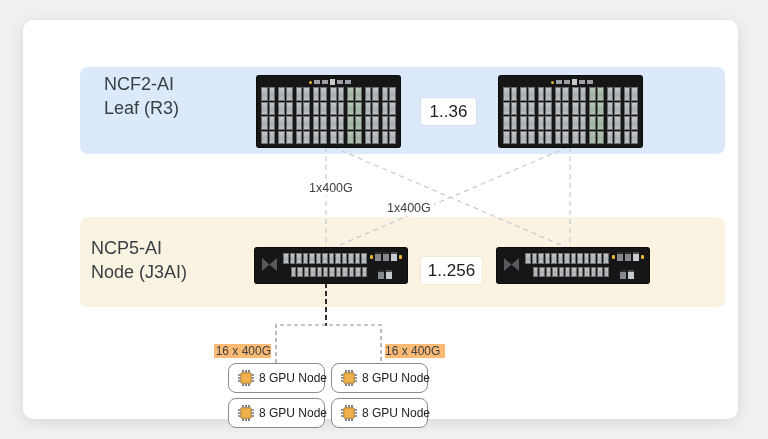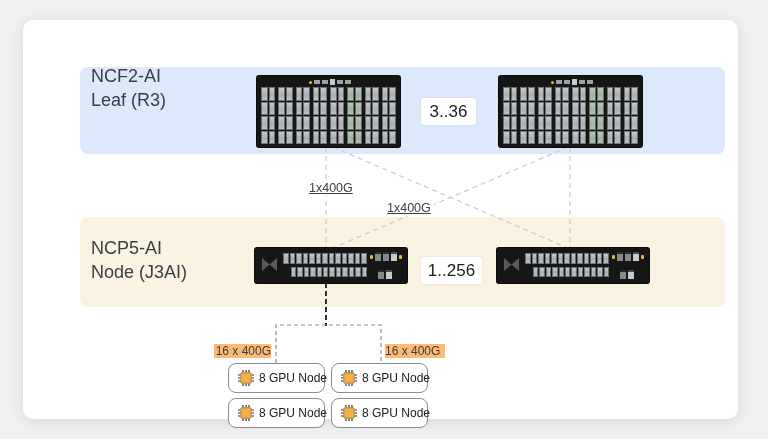--- a/index.html
+++ b/index.html
@@ -3,32 +3,32 @@
 <meta charset="utf-8">
 <style>
   html,body{margin:0;padding:0;background:#f0f0f1;font-family:"Liberation Sans",sans-serif;}
   .stage{position:relative;width:768px;height:439px;background:#f0f0f1;overflow:hidden;}
   .card{position:absolute;left:23px;top:20px;width:715px;height:399px;background:#ffffff;
         border-radius:10px;box-shadow:0 3px 14px rgba(0,0,0,0.10);}
   .band{position:absolute;left:57px;width:645px;border-radius:8px;}
   .band-spine{top:47px;height:87px;background:#dce9fb;}
   .band-leaf{top:197px;height:90px;background:#faf3e2;}
   .band-label{position:absolute;left:68px;font-size:18px;line-height:24px;color:#3b4046;}
-  .band-label.spine{top:44px;}
+  .band-label.spine{top:52px;margin-left:13px;}
   .band-label.leaf{top:216px;}
   .wires{position:absolute;left:0;top:0;width:768px;height:439px;pointer-events:none;}
 
   
   .countbox{position:absolute;background:#ffffff;border-radius:3px;display:flex;align-items:center;
             justify-content:center;font-size:17px;color:#202124;box-shadow:0 0 0 1px rgba(0,0,0,0.03);}
   .count-spine{left:398px;top:78px;width:55px;height:27px;}
   .count-leaf{left:398px;top:237px;width:61px;height:27px;}
 
   
-  .linklabel{position:absolute;font-size:12.5px;color:#3c4043;background:#ffffff;padding:1px 3px;text-decoration:underline;}
+  .linklabel{position:absolute;font-size:12.5px;color:#3c4043;background:#ffffff;padding:1px 3px;}
   .ll-1{left:283px;top:160px;}
   .ll-2{left:361px;top:180px;}
   .dlabel{position:absolute;font-size:12px;color:#3c4043;background:#fdba74;}
   .dl-left{left:191px;top:324px;width:57px;text-align:right;}
   .dl-right{left:362px;top:324px;width:60px;}
 
   
   .spine-sw{position:absolute;width:143px;height:71px;background:#161616;border-radius:2px;
             box-shadow:0 0 0 1px #0c0c0c;}
   .sw-topbar{display:flex;align-items:center;gap:2px;height:10px;padding:2px 6px 0 52px;box-sizing:border-box;}
@@ -354,21 +354,21 @@
           <span class="mod"></span>
           <span class="mod"></span>
           <span class="mod s"></span>
         <span class="dot-y sm"></span>
           <span class="mod sp"></span>
           <span class="mod"></span>
           <span class="mod s"></span>
       </div>
     </div>
 
-    <div class="countbox count-spine">3..36</div>
+    <div class="countbox count-spine">1..36</div>
     <div class="countbox count-leaf">1..256</div>
 
     <div class="linklabel ll-1">1x400G</div>
     <div class="linklabel ll-2">1x400G</div>
     <div class="dlabel dl-left">16 x 400G</div>
     <div class="dlabel dl-right">16 x 400G</div>
 
     <div class="gpu-box" style="left:205px;top:343px;">
       <svg class="chip" width="16" height="16" viewBox="0 0 16 16">
         <g stroke="#2f2f2f" stroke-width="1.2">

